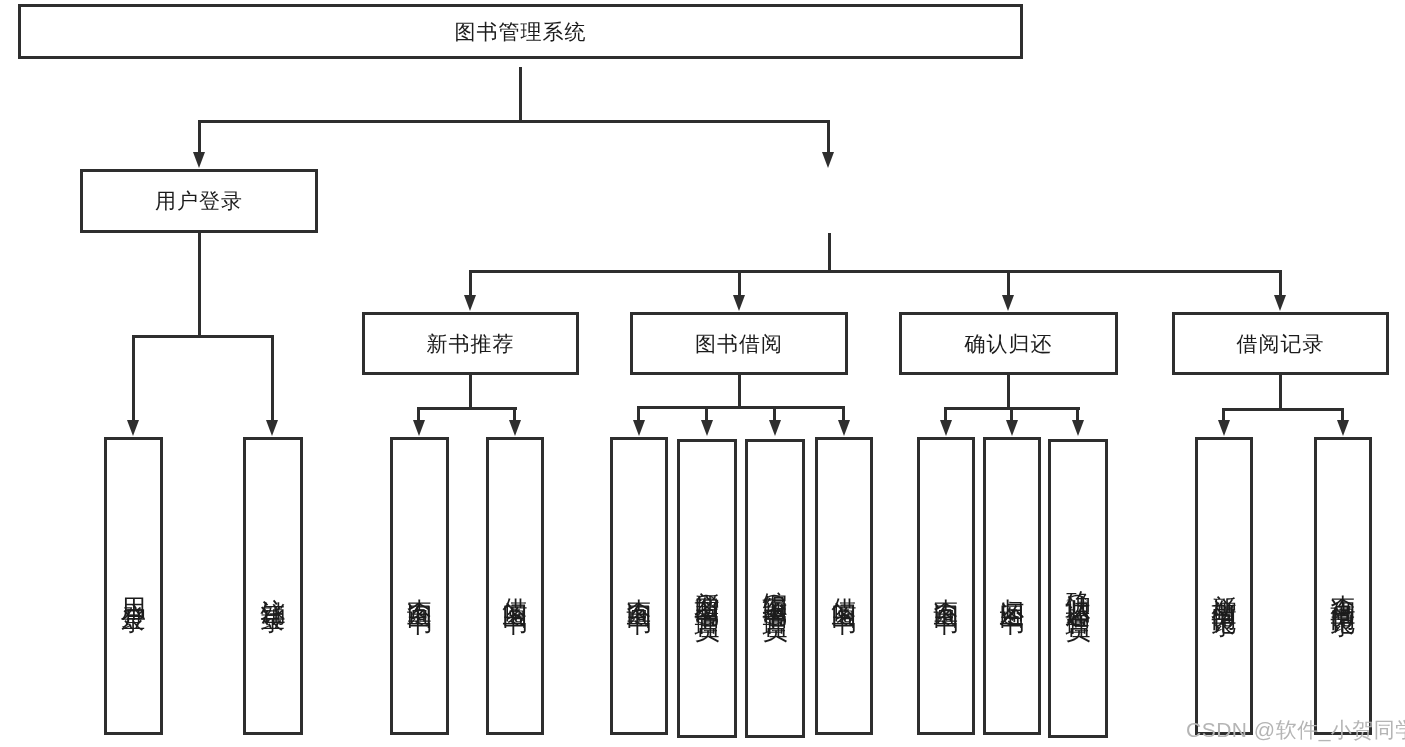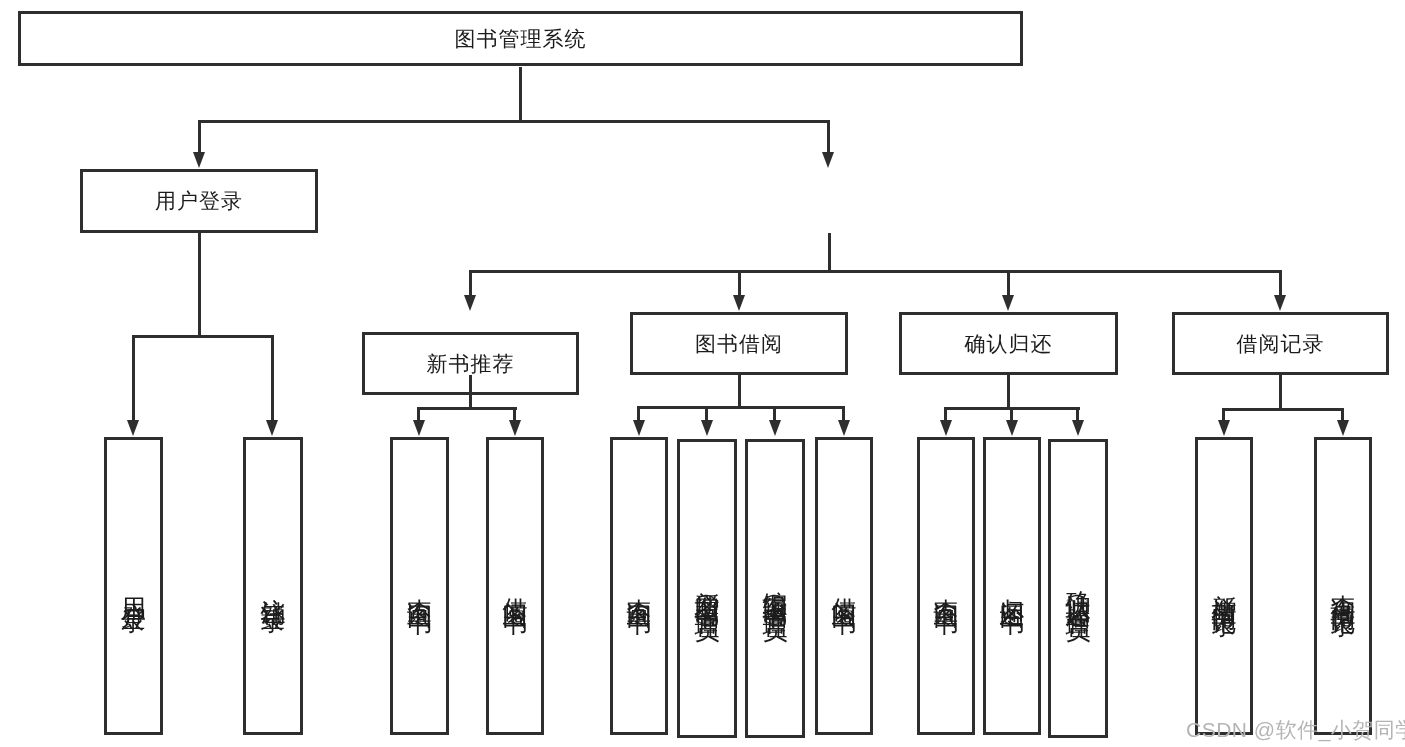--- a/index.html
+++ b/index.html
@@ -31,21 +31,21 @@
   .watermark {
     position:absolute; left:1186px; top:716px; z-index:10;
     font-size:21px; color:#b5b5b5; letter-spacing:0.5px; white-space:nowrap;
   }
 </style>
 </head>
 <body>
 
 <div class="canvas">
 
-  <div class="hbox" style="left:18px; top:11px; width:1005px; height:55px;">
+  <div class="hbox" style="left:18px; top:4px; width:1005px; height:55px;">
     <span>图书管理系统</span>
   </div>
 
   <div class="vline" style="left:519px; top:67px; height:53px;"></div>
   <div class="hline" style="left:198px; top:120px; width:632px;"></div>
   <div class="vline" style="left:198px; top:120px; height:33px;"></div>
   <div class="arrow" style="left:193px; top:152px;"></div>
   <div class="vline" style="left:827px; top:120px; height:33px;"></div>
   <div class="arrow" style="left:822px; top:152px;"></div>
 
@@ -57,21 +57,21 @@
   <div class="hline" style="left:469px; top:270px; width:813px;"></div>
   <div class="vline" style="left:469px; top:270px; height:26px;"></div>
   <div class="arrow" style="left:464px; top:295px;"></div>
   <div class="vline" style="left:738px; top:270px; height:26px;"></div>
   <div class="arrow" style="left:733px; top:295px;"></div>
   <div class="vline" style="left:1007px; top:270px; height:26px;"></div>
   <div class="arrow" style="left:1002px; top:295px;"></div>
   <div class="vline" style="left:1279px; top:270px; height:26px;"></div>
   <div class="arrow" style="left:1274px; top:295px;"></div>
 
-  <div class="hbox" style="left:362px; top:312px; width:217px; height:63px;margin-top:20px;">
+  <div class="hbox" style="left:362px; top:312px; width:217px; height:63px;">
     <span>新书推荐</span>
   </div>
   <div class="hbox" style="left:630px; top:312px; width:218px; height:63px;text-align:right;">
     <span>图书借阅</span>
   </div>
   <div class="hbox" style="left:899px; top:312px; width:219px; height:63px;">
     <span>确认归还</span>
   </div>
   <div class="hbox" style="left:1172px; top:312px; width:217px; height:63px;">
     <span>借阅记录</span>

